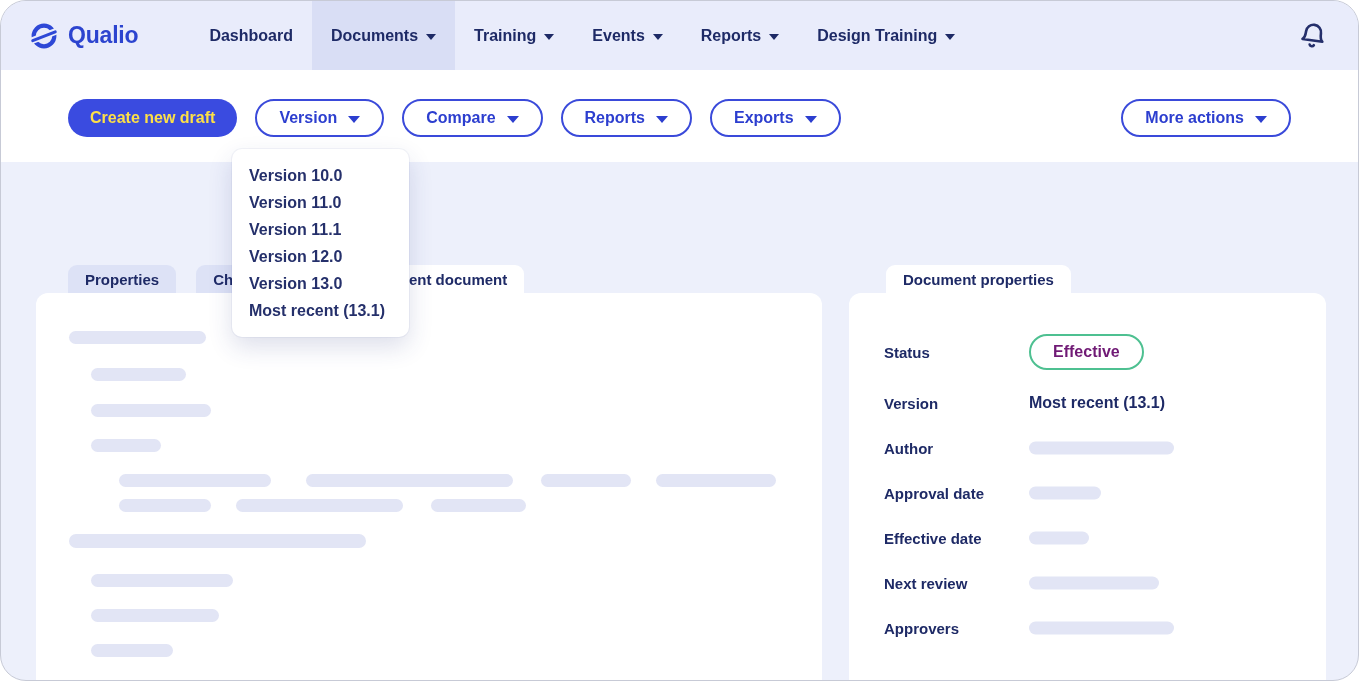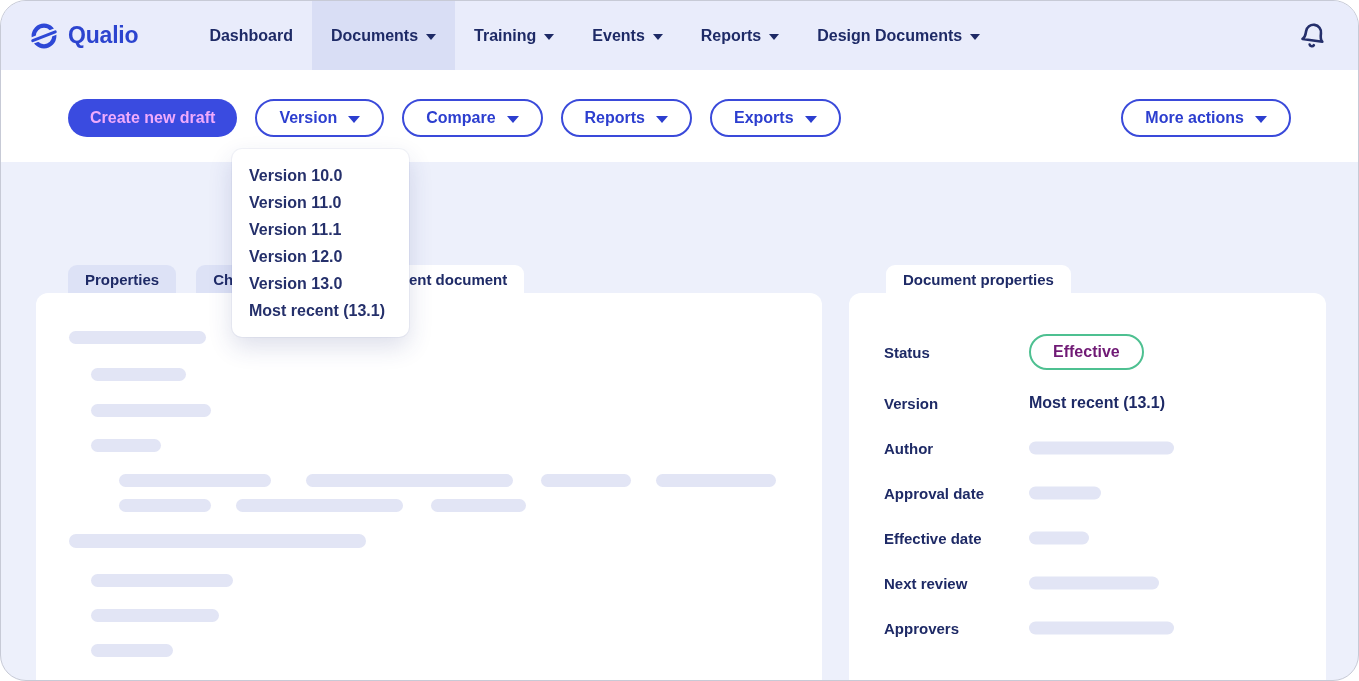--- a/index.html
+++ b/index.html
@@ -108,21 +108,21 @@
     border-radius: 19px;
     font-family: inherit;
     font-size: 16px;
     font-weight: 700;
     cursor: pointer;
     white-space: nowrap;
   }
   .btn-primary {
     background: #3a4be0;
     border: none;
-    color: #f0abfc;
+    color: #fde047;
     justify-content: center;
   }
   .btn-outline {
     background: #ffffff;
     border: 2px solid #3a4ada;
     color: #2c3ecf;
   }
   .btn-more { margin-left: auto; }
 
   
@@ -267,21 +267,21 @@
         </div>
         <div class="nav-item">
           <span>Events</span>
           <span class="caret caret-sm"></span>
         </div>
         <div class="nav-item">
           <span>Reports</span>
           <span class="caret caret-sm"></span>
         </div>
         <div class="nav-item">
-          <span>Design Documents</span>
+          <span>Design Training</span>
           <span class="caret caret-sm"></span>
         </div>
       </div>
     <div class="bell">
       <span style="display:inline-flex">
         <svg width="30" height="30" viewBox="0 0 24 24" fill="none" stroke="#252f6b" stroke-width="2.1" stroke-linecap="round" stroke-linejoin="round">
           <path d="M18 9a6 6 0 1 0-12 0c0 5-2 6.5-2 6.5h16S18 14 18 9"></path>
           <path d="M10.3 19.2a1.9 1.9 0 0 0 3.4 0"></path>
         </svg>
       </span>

